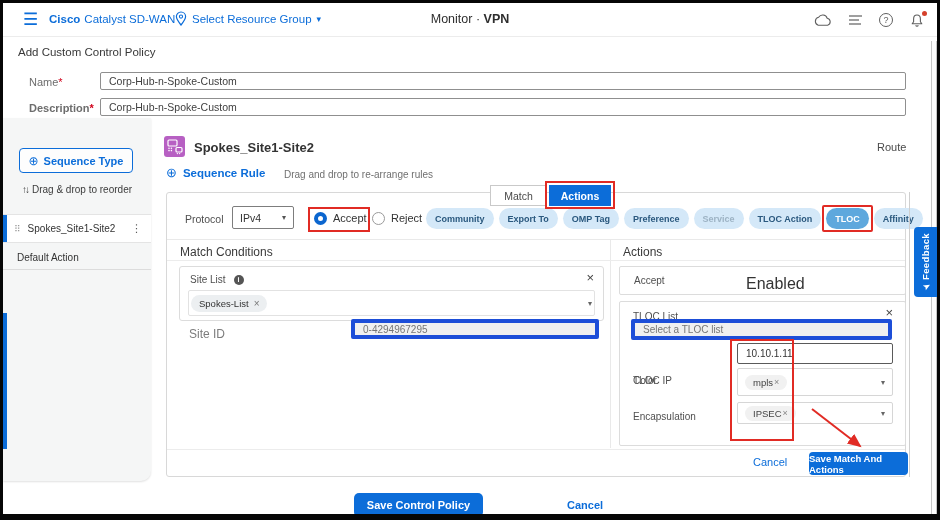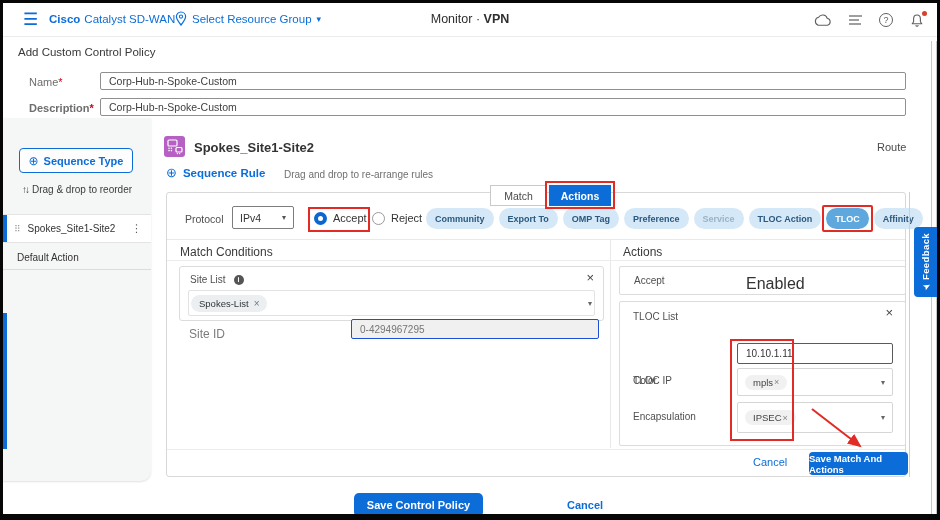--- a/index.html
+++ b/index.html
@@ -82,21 +82,21 @@
   
   .sitelist-box{ position:absolute; left:176px; top:263px; width:425px; height:55px; border:1px solid #dcdcdc; border-radius:3px; }
   .box-label{ font-size:10px; color:#4f4f4f; position:absolute; left:10px; top:7px; display:flex; align-items:center; gap:8px; }
   .info-i{ width:10px; height:10px; background:#555; color:#fff; border-radius:50%; font-size:7px; display:inline-flex; align-items:center; justify-content:center; font-weight:bold; }
   .box-close{ position:absolute; right:9px; top:4px; font-size:13px; color:#444; cursor:pointer; line-height:1; }
   .ms-field{ position:absolute; left:8px; right:8px; top:23px; height:26px; border:1px solid #e2e2e2; border-radius:2px; display:flex; align-items:center; padding:0 2px; cursor:pointer; }
   .gchip{ background:#eceff1; border-radius:11px; padding:3px 8px; font-size:9.5px; color:#333; display:inline-flex; align-items:center; gap:5px; }
   .gchip .x{ color:#777; font-size:10px; cursor:pointer; }
   .ms-field .caret, .mini-select .caret{ margin-left:auto; font-size:8px; color:#666; }
   .siteid-lbl{ position:absolute; left:186px; top:324px; font-size:12px; color:#7c7c7c; }
-  .dis-input{ position:absolute; background:#f0f0f0; border:1px solid #1d4ed8; border-radius:2px; font-size:10px; color:#a3a3a3; font-family:"Liberation Sans",sans-serif; padding:0 8px; }
+  .dis-input{ position:absolute; background:#f0f0f0; border:4px solid #1d4ed8; border-radius:2px; font-size:10px; color:#a3a3a3; font-family:"Liberation Sans",sans-serif; padding:0 8px; }
 
   
   .accept-box{ position:absolute; left:616px; top:263px; width:287px; height:29px; border:1px solid #dcdcdc; border-radius:2px; }
   .accept-box .k{ position:absolute; left:14px; top:8px; font-size:10px; color:#4f4f4f; }
   .accept-box .v{ position:absolute; left:126px; top:8px; font-size:16px; color:#333; }
   .tloc-box{ position:absolute; left:616px; top:298px; width:287px; height:145px; border:1px solid #dcdcdc; border-radius:2px; }
   .fld-lbl{ position:absolute; font-size:10px; color:#4f4f4f; }
   .tlocip-input{ position:absolute; left:734px; top:340px; width:156px; height:21px; border:1px solid #5a5a5a; border-radius:2px; font-size:10px; color:#333; padding:0 8px; font-family:"Liberation Sans",sans-serif; background:#fff; }
   .mini-select{ position:absolute; left:734px; width:156px; border:1px solid #d6d6d6; border-radius:2px; display:flex; align-items:center; padding:0 7px; cursor:pointer; background:#fff; }
   .graychip{ background:#f1f1f1; border-radius:10px; padding:2px 8px; font-size:9.5px; color:#444; display:inline-flex; align-items:center; gap:1px; }
@@ -288,35 +288,36 @@
     <span class="k">Accept</span>
     <span class="v">Enabled</span>
   </div>
 
   <div class="tloc-box">
     <span class="box-label" style="left:13px; top:9px;">
         <span>TLOC List</span>
       </span>
     <span class="box-close" style="right:12px; top:4px;">×</span>
   </div>
+  <input class="dis-input" style="left: 628px; top: 316px; width: 261px; height: 21px;" disabled="" placeholder="Select a TLOC list">
 
   <span class="fld-lbl" style="left:630px; top:346px;margin-top:26px;">TLOC IP</span>
   <input class="tlocip-input" value="10.10.1.11" style="">
 
   <span class="fld-lbl" style="left:630px; top:372px;">Color</span>
   <div class="mini-select" style="top:365px; height:28px;">
     <span class="graychip">
       <span>mpls</span>
       <span class="x">×</span>
     </span>
     <span class="caret">▾</span>
   </div>
 
   <span class="fld-lbl" style="left:630px; top:408px;">Encapsulation</span>
-  <div class="mini-select" style="top:399px; height:31px;">
+  <div class="mini-select" style="top:399px; height:22px;">
     <span class="graychip">
       <span>IPSEC</span>
       <span class="x">×</span>
     </span>
     <span class="caret">▾</span>
   </div>
 
   <div class="anno anno-fields"></div>
   <svg class="anno-arrow" width="120" height="62">
     <defs>

